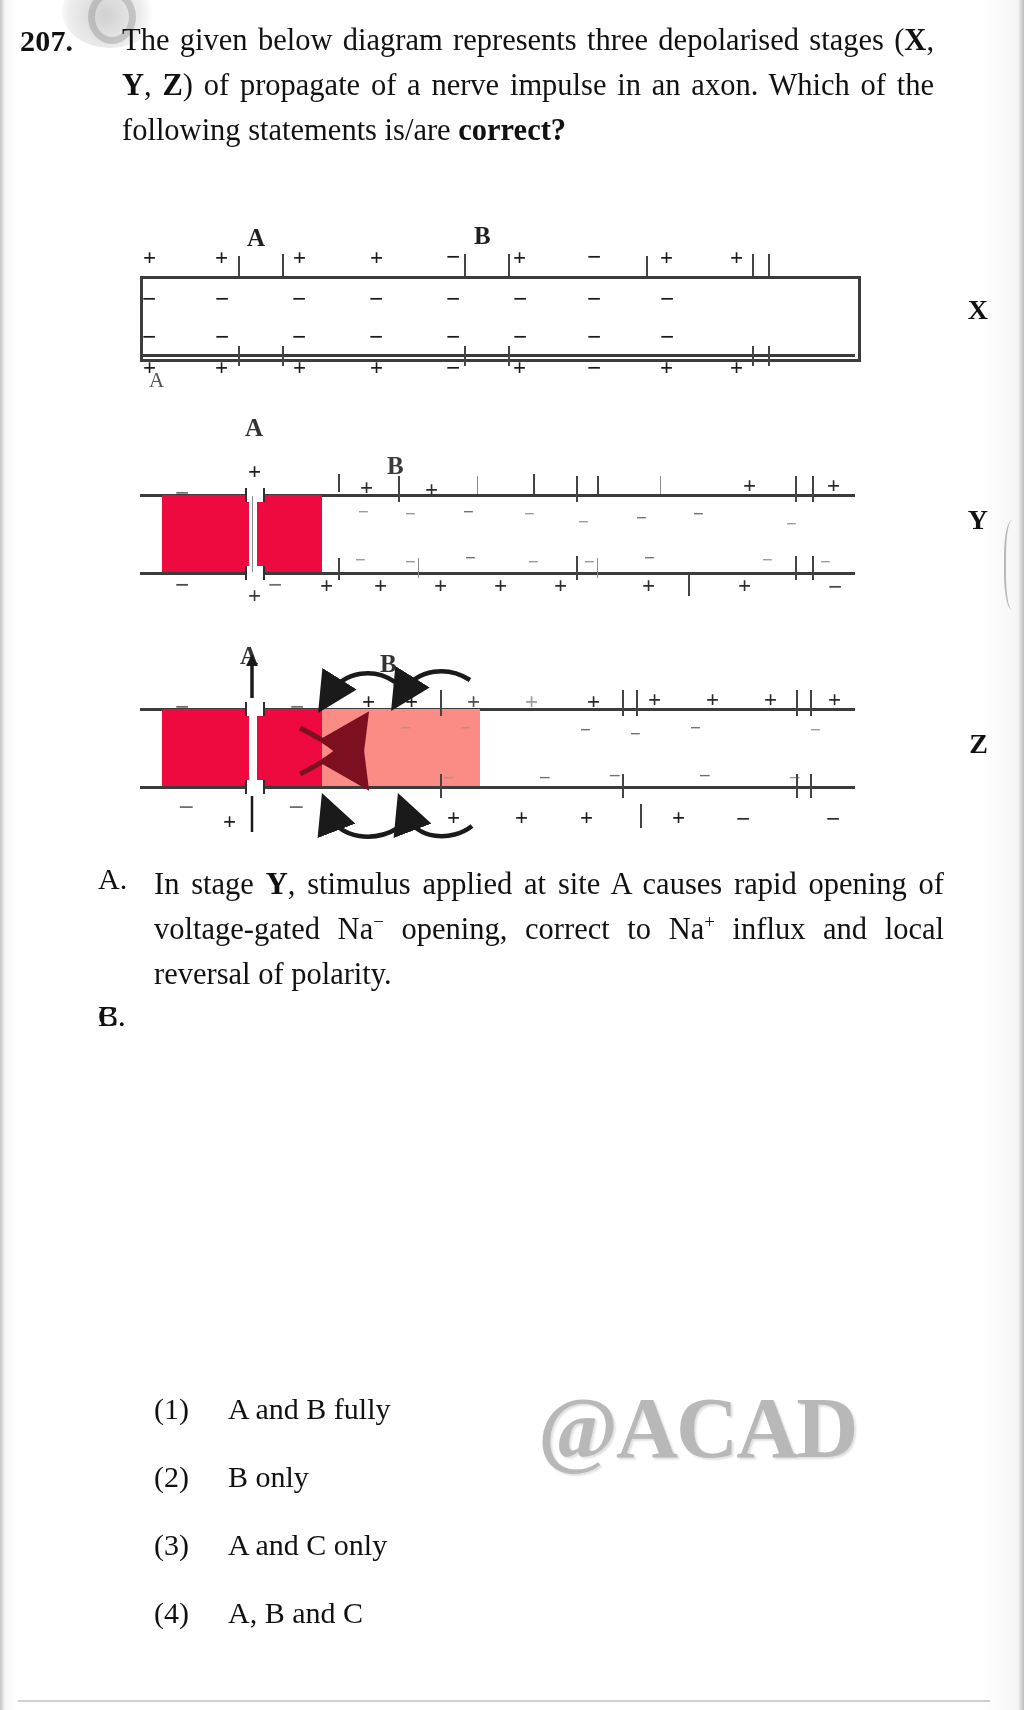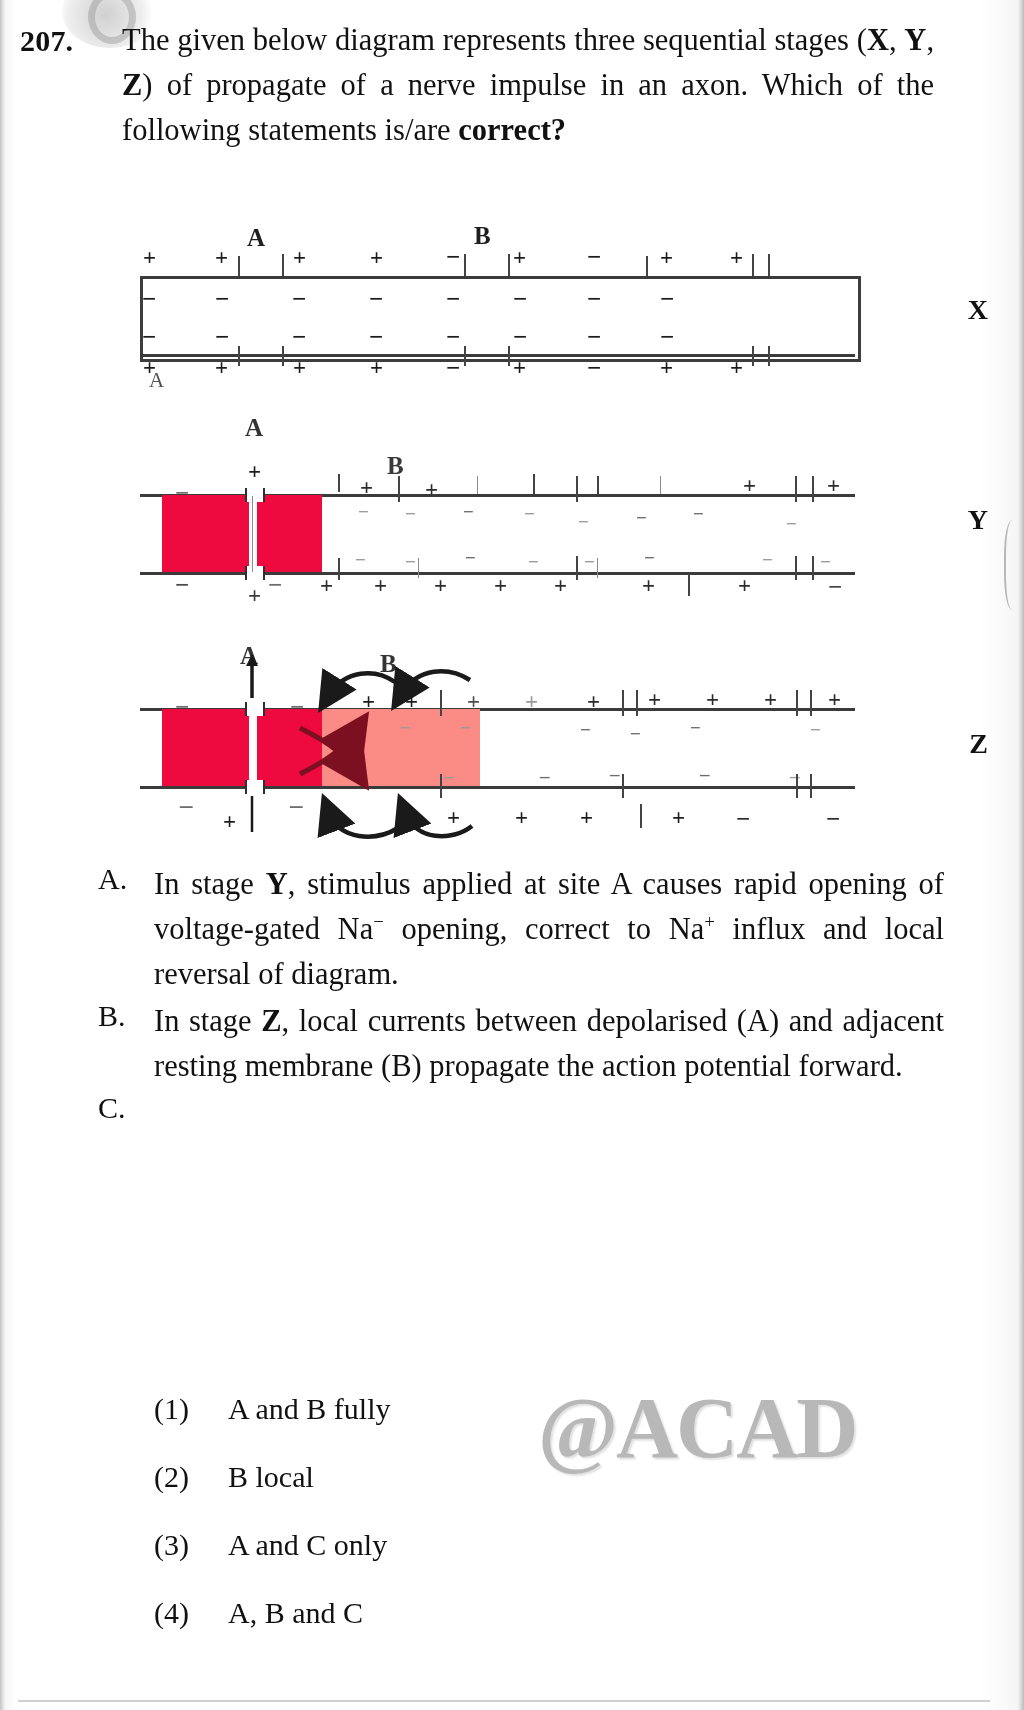--- a/index.html
+++ b/index.html
@@ -243,21 +243,21 @@
 <div class="page"></div>
 <div class="edge-left"></div>
 <div class="edge-right"></div>
 <div class="scan-blob"></div>
 <div class="right-notch"></div>
 <div class="bottom-rule"></div>
 
 <div class="qwrap">
   <div class="qnum">207.</div>
   <div class="qbody">
-    <span>The given below diagram represents three sequential</span>
+    <span>The given below diagram represents three depolarised</span>
     <span>stages (</span><b>X</b><span>, </span><b>Y</b><span>, </span><b>Z</b><span>) of propagate of a nerve impulse in</span>
     <span>an axon. Which of the following statements is/are</span>
     <span class="qlast">correct?</span>
   </div>
 </div>
 
 <div class="diagram">
 
   <div class="stage" style="top:0;height:160px">
     <div class="stage-label" style="top:66px">X</div>
@@ -490,46 +490,41 @@
 </div>
 
 <div class="statements">
 
   <div class="stmt">
     <div class="stmt-key">A.</div>
     <div class="stmt-text">
       <span>In stage </span><b>Y</b><span>, stimulus applied at site A causes</span>
       <span>rapid opening of voltage-gated Na</span><sup>−</sup><span> opening,</span>
       <span>correct to Na</span><sup>+</sup><span> influx and local reversal of</span>
-      <span>diagram.</span>
+      <span>polarity.</span>
     </div>
   </div>
 
   <div class="stmt" style="margin-top:2px">
     <div class="stmt-key">B.</div>
-    <div class="stmt-text">
-      <span>In stage </span><b>Z</b><span>, local currents between depolarised</span>
-      <span>(A) and adjacent resting membrane (B)</span>
-      <span>propagate the action potential forward.</span>
-    </div>
   </div>
 
   <div class="stmt" style="margin-top:2px">
     <div class="stmt-key">C.</div>
   </div>
 </div>
 
 <div class="options">
   <div class="opt">
     <div class="opt-key">(1)</div>
     <div class="opt-label">A and B fully</div>
   </div>
   <div class="opt">
     <div class="opt-key">(2)</div>
-    <div class="opt-label">B local</div>
+    <div class="opt-label">B only</div>
   </div>
   <div class="opt">
     <div class="opt-key">(3)</div>
     <div class="opt-label">A and C only</div>
   </div>
   <div class="opt">
     <div class="opt-key">(4)</div>
     <div class="opt-label">A, B and C</div>
   </div>
 </div>

